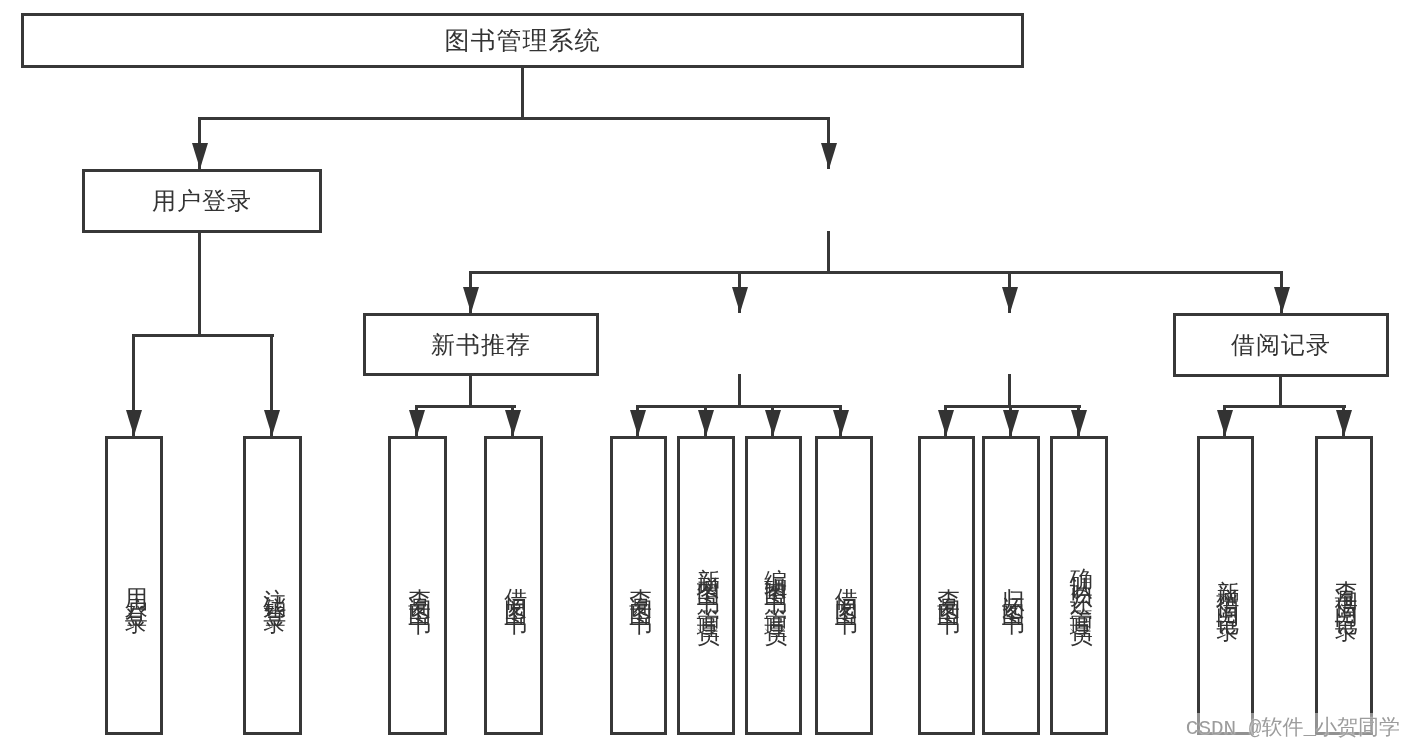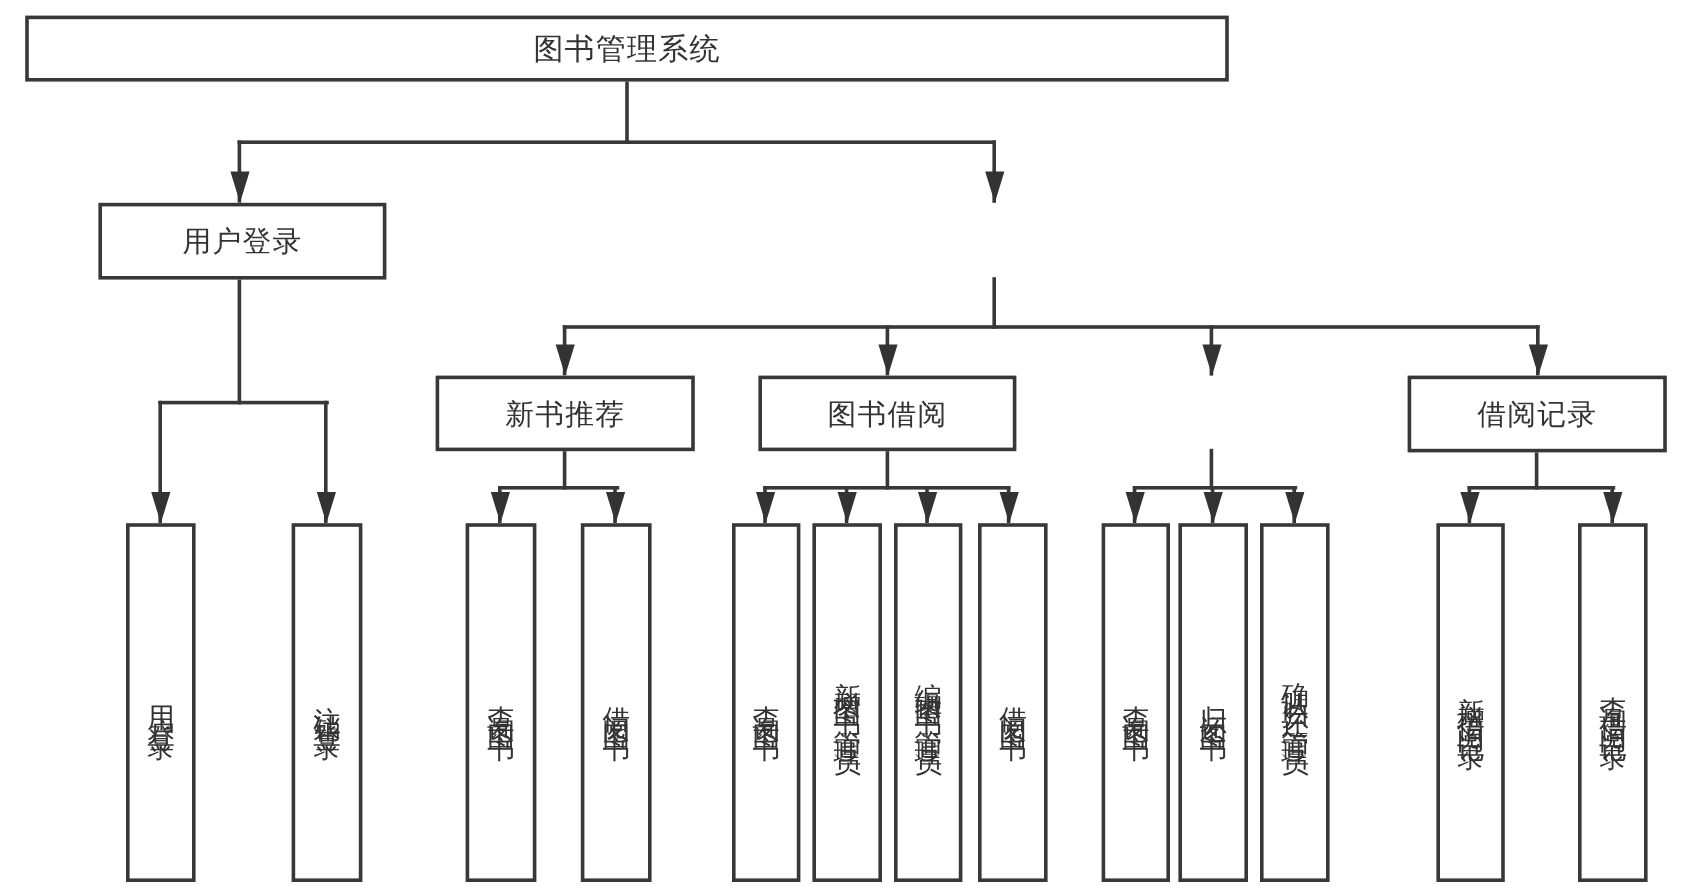--- a/index.html
+++ b/index.html
@@ -1,21 +1,21 @@
 <!DOCTYPE html>
 <html><head>
 <meta charset="utf-8">
 <style>
   html, body { margin: 0; padding: 0; background: #ffffff; }
   .canvas {
     position: relative;
     width: 1405px;
     height: 747px;
     background: #ffffff;
-    font-family: Liberation Sans, sans-serif;
+    font-family: Liberation Mono, monospace;
     color: #333333;
     overflow: hidden;
   }
   .box {
     position: absolute;
     box-sizing: border-box;
     border: 3px solid #383838;
     background: #ffffff;
     display: flex;
     align-items: center;
@@ -123,25 +123,22 @@
   <div class="ar" style="left:1336px; top:410px;"></div>
 
   <div class="box root-box" style="left:21px; top:13px; width:1003px; height:55px;">
     <span>图书管理系统</span>
   </div>
 
   <div class="box" style="left:82px; top:169px; width:240px; height:64px;">
     <span>用户登录</span>
   </div>
 
-  <div class="box" style="left:363px; top:313px; width:216px; height:63px;">
+  <div class="box" style="left:363px; top:313px; width:236px; height:63px;">
     <span>新书推荐</span>
-  </div>
-  <div class="box" style="left:632px; top:313px; width:215px; height:63px;">
-    <span>图书借阅</span>
   </div>
   <div class="box" style="left:1173px; top:313px; width:216px; height:64px;">
     <span>借阅记录</span>
   </div>
 
   <div class="box vbox" style="left:105px; top:436px; width:58px; height:299px;">
     <span class="vlabel">用户登录</span>
   </div>
   <div class="box vbox" style="left:243px; top:436px; width:59px; height:299px;">
     <span class="vlabel">注销登录</span>
@@ -177,14 +174,15 @@
     <span class="vlabel">确认归还（管理员）</span>
   </div>
 
   <div class="box vbox" style="left:1197px; top:436px; width:57px; height:299px;">
     <span class="vlabel">新增借阅记录</span>
   </div>
   <div class="box vbox" style="left:1315px; top:436px; width:58px; height:299px;">
     <span class="vlabel">查询借阅记录</span>
   </div>
 
+  <div class="watermark">CSDN @软件_小贺同学</div>
 
 </div>
 
 </body></html>

